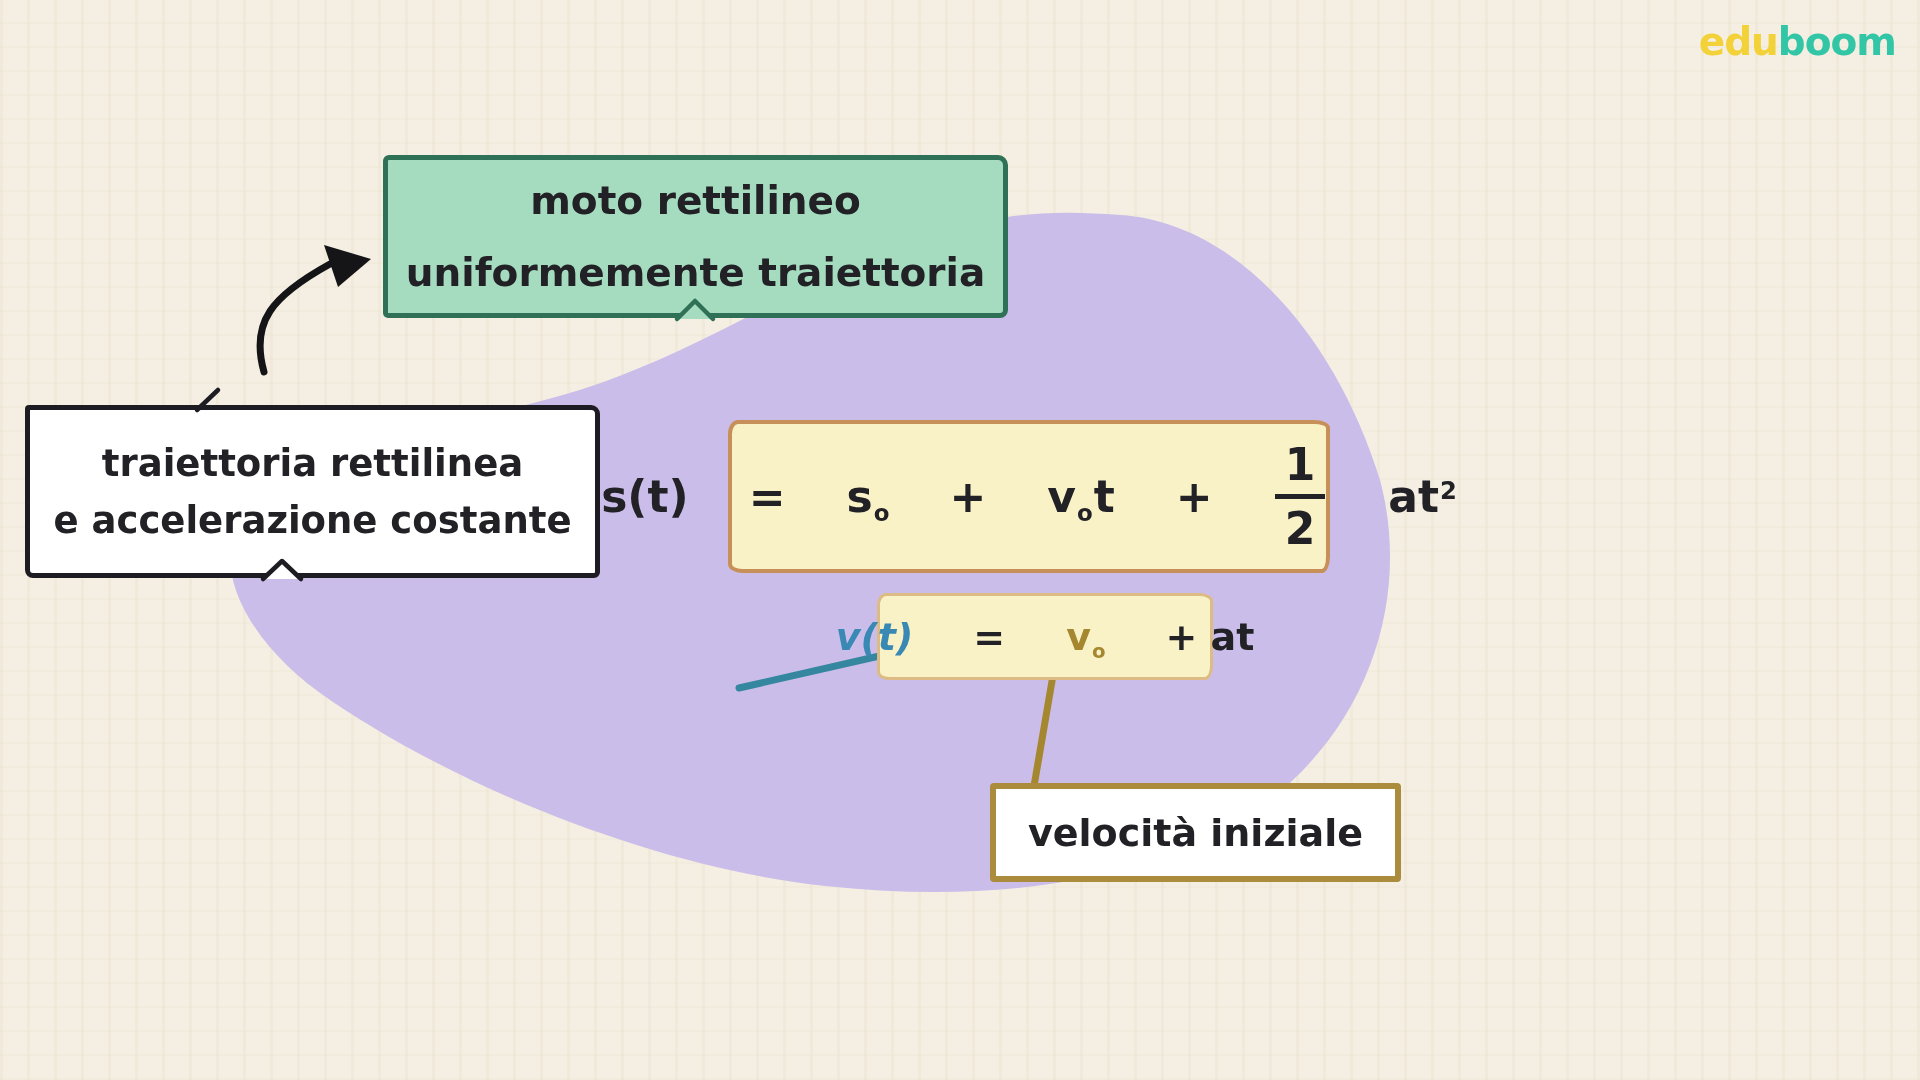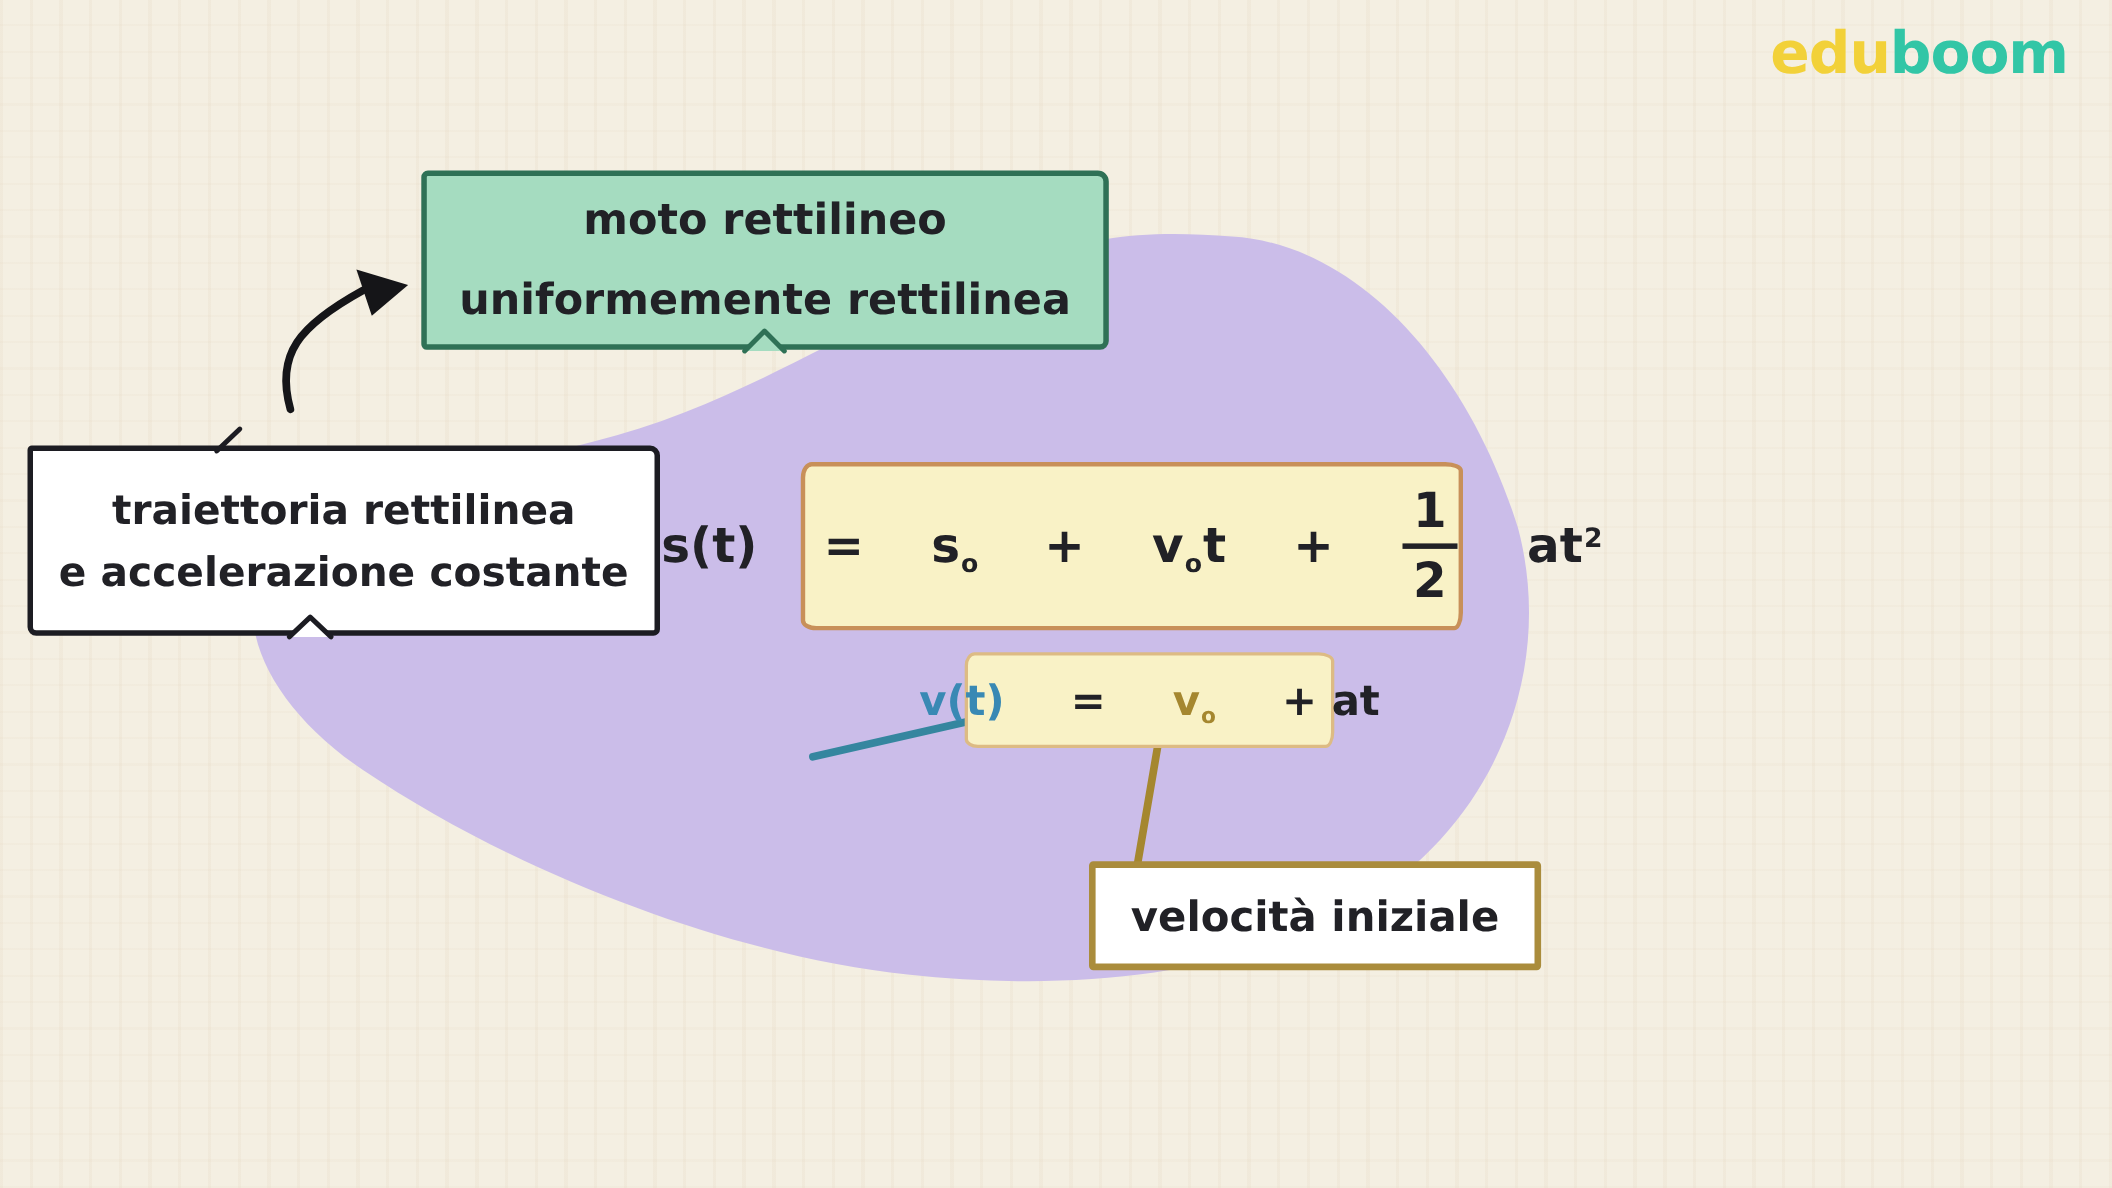--- a/index.html
+++ b/index.html
@@ -71,25 +71,25 @@
     border-radius:4px; font-size:38px;
   }
   .formula-row{display:flex; flex-direction:row; align-items:center; justify-content:center;gap:48px;}
   .tok{margin:0 6px; line-height:1;}
   .tok-tight{margin:0 1px; line-height:1;}
   .sub{font-size:0.52em; display:inline-block; transform:translateY(0.38em);}
   .sup{font-size:0.55em; display:inline-block; transform:translateY(-0.55em);}
   .frac{display:inline-flex; flex-direction:column; align-items:center; line-height:1; margin:0 8px;}
   .frac .num{padding:0 10px 7px;}
   .frac .den{border-top:5px solid var(--ink); padding:8px 10px 0;}
-  .teal-text{color:var(--teal-text);}
+  .teal-text{color:var(--teal-text);font-style:italic;}
   .gold-text{color:var(--gold);}
   .logo{
-    position:absolute; z-index:2; top:22px; right:40px;
-    font-size:53px; font-weight:bold; letter-spacing:-1px; line-height:1;
+    position:absolute; z-index:2; top:22px; right:24px;
+    font-size:39px; font-weight:bold; letter-spacing:-1px; line-height:1;
     white-space:nowrap;
     margin-left:41px;
   }
   .logo .edu{color:var(--logo-yellow);}
   .logo .boom{color:var(--logo-teal);}
 </style>
 </head>
 <body>
 
 <div class="stage">
@@ -110,21 +110,21 @@
     <path d="M 264 372 C 250 322, 272 296, 330 264" fill="none" stroke="#151518" stroke-width="7" stroke-linecap="round"></path>
     <polygon points="371,259 324,245 338,287" fill="#151518"></polygon>
     <path d="M 739 688 L 897 652" fill="none" stroke="var(--teal)" stroke-width="7" stroke-linecap="round"></path>
     <path d="M 1057 652 L 1033 792" fill="none" stroke="var(--gold)" stroke-width="7" stroke-linecap="round"></path>
   </svg>
 
   <div class="logo"><span class="edu">edu</span><span class="boom">boom</span></div>
 
   <div class="box box-green">
     <div>moto rettilineo</div>
-    <div>uniformemente rettilinea</div>
+    <div>uniformemente traiettoria</div>
   </div>
 
   <div class="box box-def">
     <div>traiettoria rettilinea</div>
     <div>e accelerazione costante</div>
   </div>
 
   <div class="box box-formula-1">
     <div class="formula-row">
       <span class="tok">s(t)</span>

